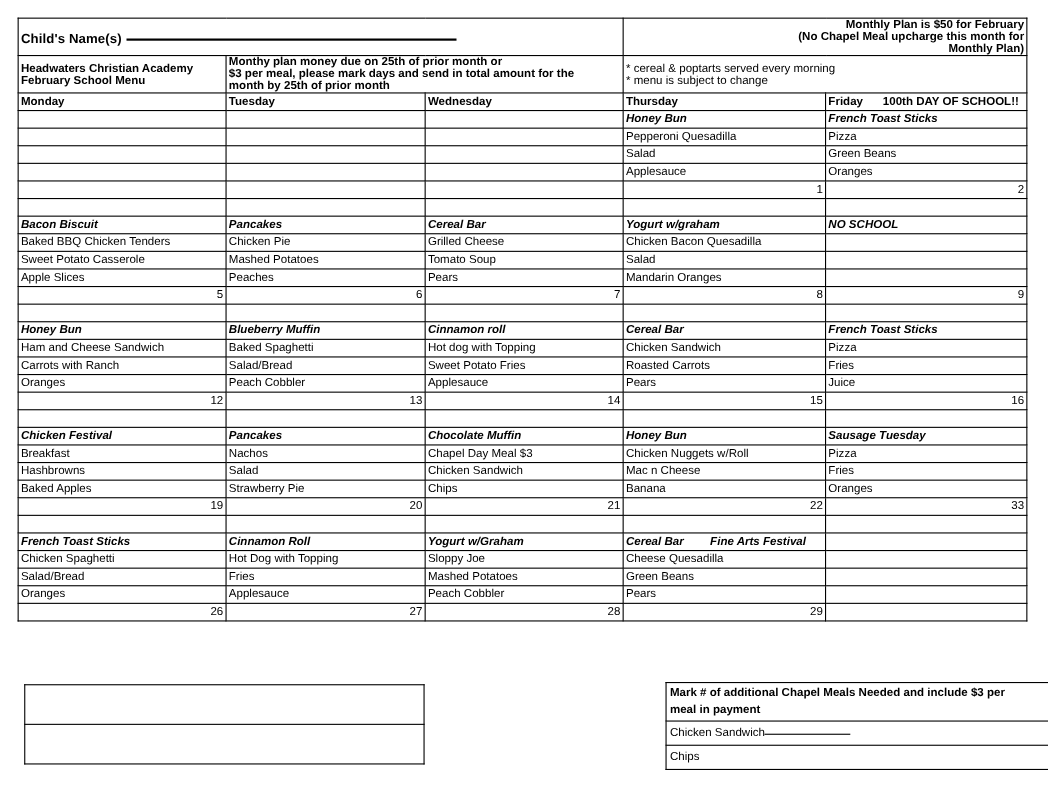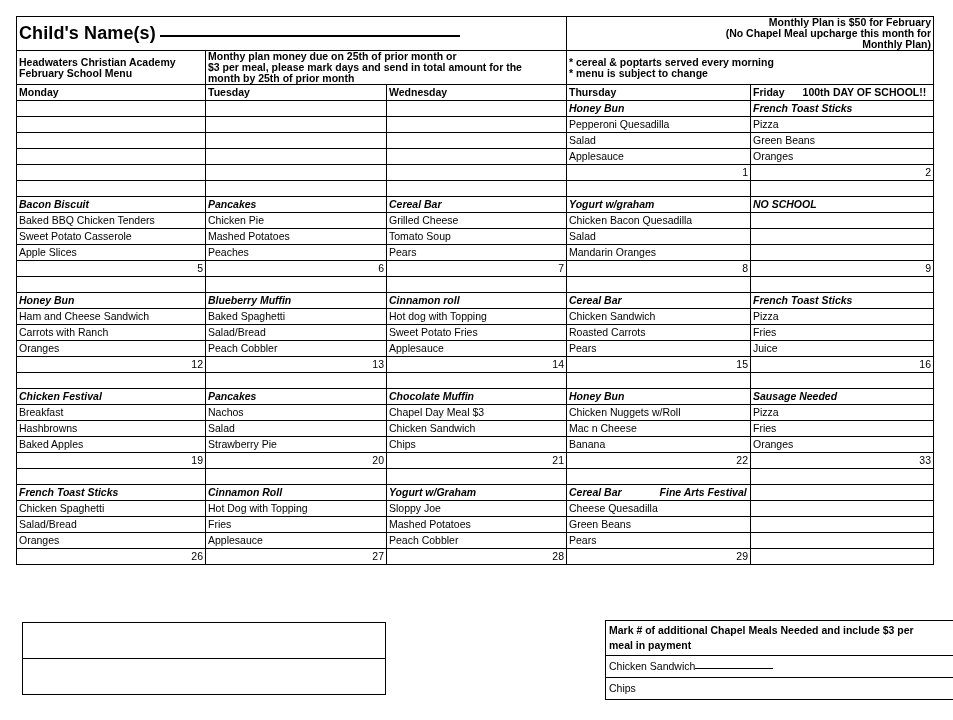--- a/index.html
+++ b/index.html
@@ -32,61 +32,61 @@
   col.c3{width:180px}
   col.c4{width:184px}
   col.c5{width:183px}
 
   
   td.namecell{
     height:72px;vertical-align:bottom;border-bottom:none;
     padding-bottom:4px;
   }
   .nametext{
-    font-size:18px;font-weight:bold;letter-spacing:.1px;
+    font-size:12px;font-weight:bold;letter-spacing:.1px;
     white-space:nowrap;
   }
   .nameline{
     display:inline-block;border-bottom:2.2px solid #000;
     width:300px;margin-left:4px;vertical-align:2px;height:10px;
   }
   td.titlecell{
     height:72px;text-align:right;vertical-align:middle;
     font-size:13.5px;font-weight:bold;line-height:1.25;
     white-space:normal;
   }
   td.subjectcell{
     height:46px;vertical-align:middle;
     font-size:11px;font-weight:bold;line-height:1.35;
     white-space:normal;
   }
   td.noticecell{
     height:46px;vertical-align:middle;
-    font-size:10.5px;font-weight:bold;line-height:1.45;
+    font-size:10.5px;font-weight:normal;line-height:1.45;
     white-space:normal;
   }
   .noticecell div{white-space:nowrap}
 
   td.dayhead{
     font-weight:bold;font-size:10.5px;height:16px;
   }
   td.dayhead.friday{font-size:10.5px;}
   .fri-extra{margin-left:18px;}
 
   td.bkfst{
     font-weight:bold;font-style:italic;font-size:10.5px;
   }
   td.spacer{
     border-left:1px solid #000;border-right:1px solid #000;
     border-top:none;border-bottom:none;height:10px;
   }
   td.daynum{
     text-align:right;font-size:10.5px;font-weight:normal;padding-right:3px;
   }
-  .festival{margin-left:38px;}
+  .festival{margin-left:24px;}
 
   
   table.bl{
     position:absolute;left:22px;top:622px;width:364px;
     border-collapse:collapse;table-layout:fixed;
   }
   table.bl td{
     border:1.6px solid #000;height:33px;
   }
   table.br{
@@ -281,21 +281,21 @@
         <td class="spacer"></td>
         <td class="spacer"></td>
         <td class="spacer"></td>
       </tr>
 
       <tr>
         <td class="bkfst">Chicken Festival</td>
         <td class="bkfst">Pancakes</td>
         <td class="bkfst">Chocolate Muffin</td>
         <td class="bkfst">Honey Bun</td>
-        <td class="bkfst">Sausage Needed</td>
+        <td class="bkfst">Sausage Tuesday</td>
       </tr>
       <tr>
         <td>Breakfast</td>
         <td>Nachos</td>
         <td>Chapel Day Meal $3</td>
         <td>Chicken Nuggets w/Roll</td>
         <td>Pizza</td>
       </tr>
       <tr>
         <td>Hashbrowns</td>

